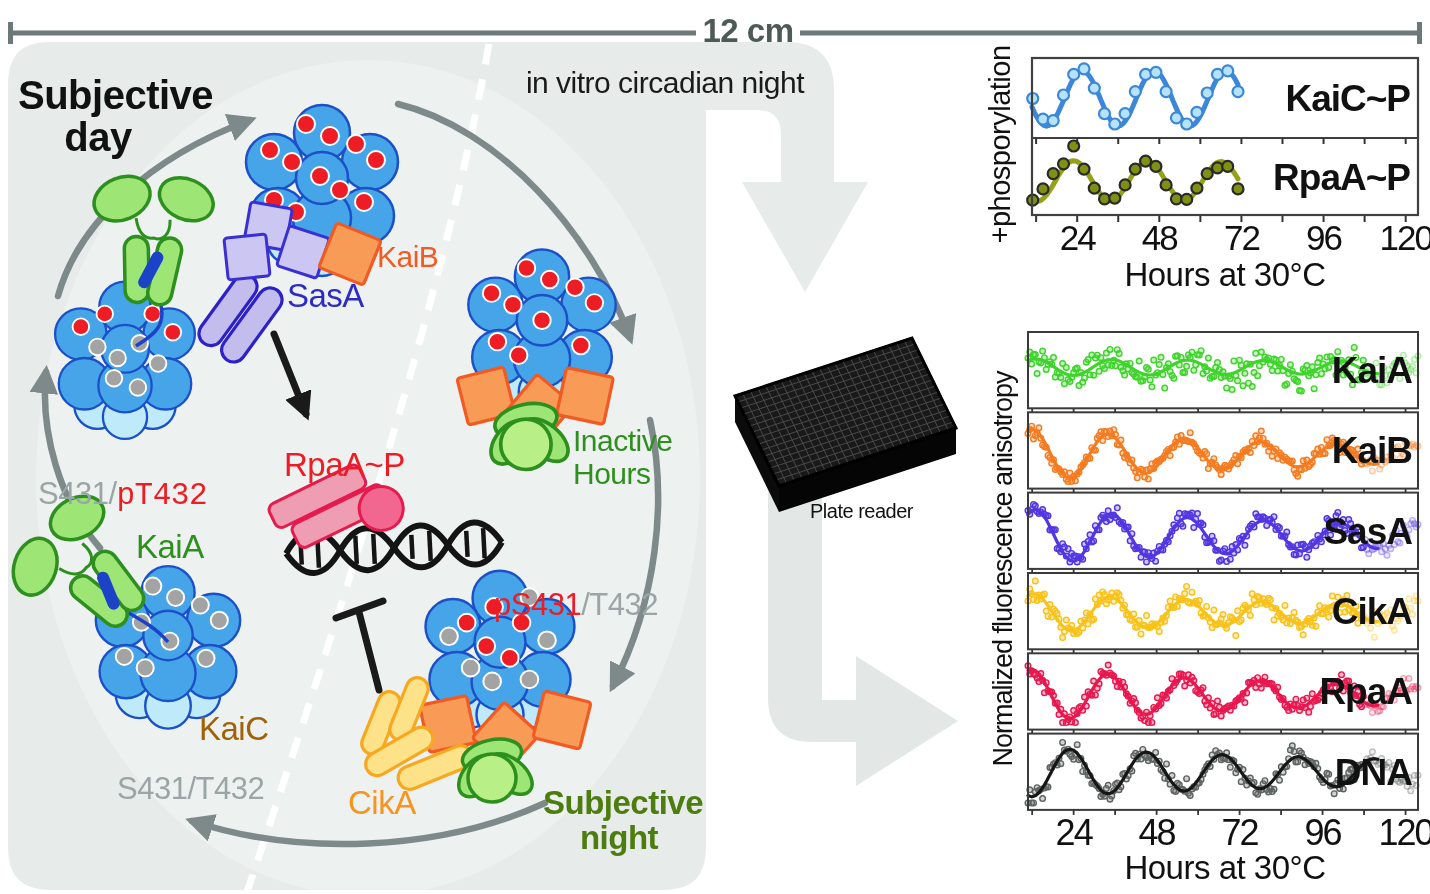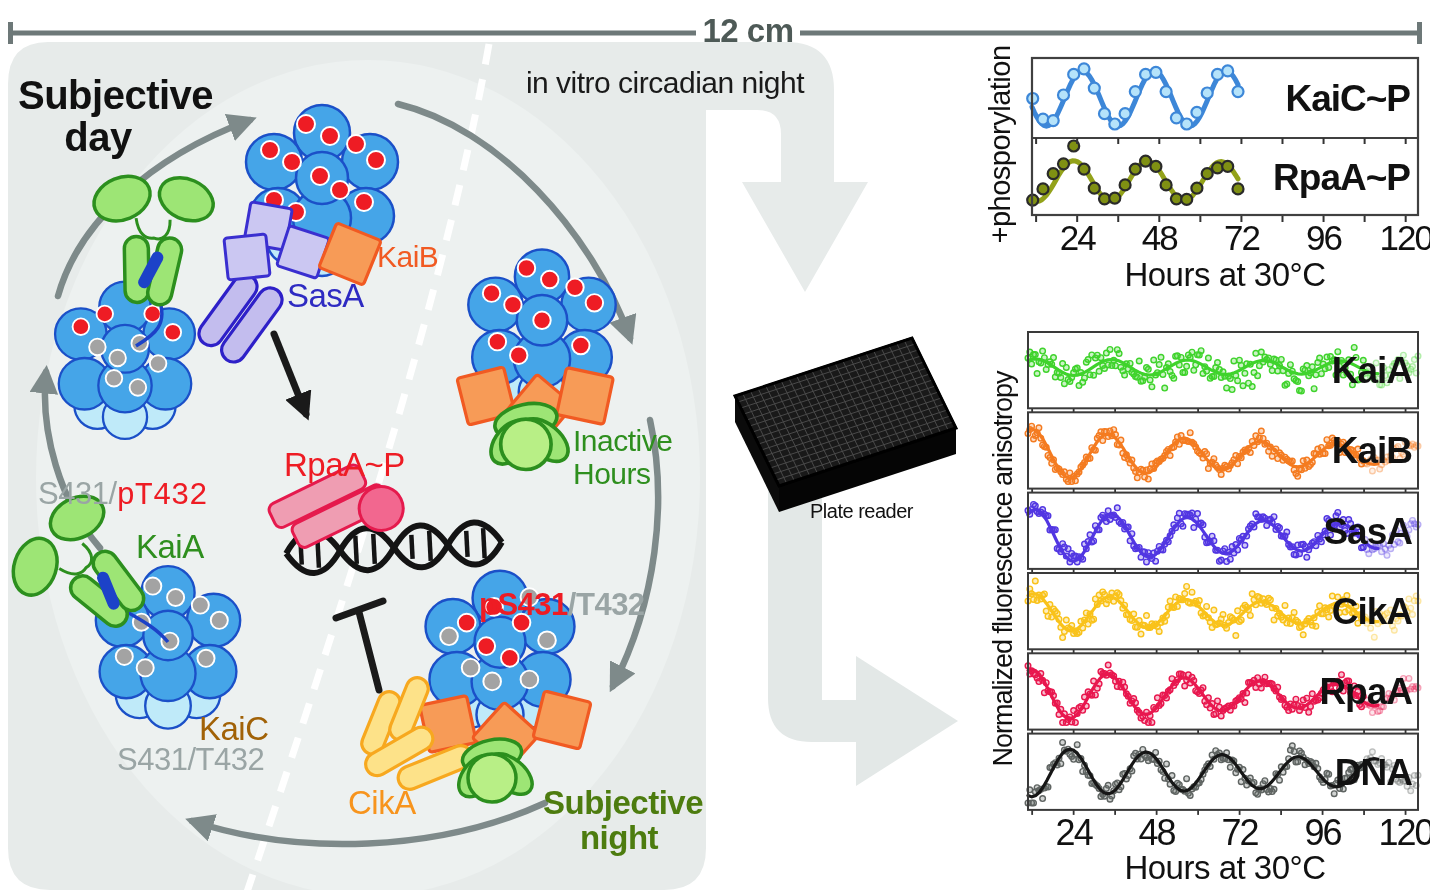--- a/index.html
+++ b/index.html
@@ -1731,33 +1731,33 @@
 
 
   <div class="lbl" style="left:377px;top:240px;font-size:30px;color:#f15a22;">KaiB</div>
 
   <div class="lbl" style="left:287px;top:277px;font-size:33px;color:#2e2bc2;">SasA</div>
 
   <div class="lbl" style="left:573px;top:424px;width:118px;font-size:30px;line-height:1.1;color:#2e8f1e;">Inactive Hours</div>
 
   <div class="lbl" style="left:284px;top:446px;font-size:33px;color:#ee1c24;">RpaA~P</div>
 
-  <div class="lbl" style="left:479px;top:551px;font-size:31px;font-weight:bold;">
+  <div class="lbl" style="left:494px;top:551px;font-size:31px;">
     <span style="color:#ee1c24;">pS431</span><span style="color:#9aa5a5;">/T432</span>
   </div>
 
   <div class="lbl" style="left:38px;top:440px;font-size:31px;">
     <span style="color:#9aa5a5;margin-top:32px;">S431/</span><span style="color:#ee1c24;font-family:Liberation Mono, monospace;">pT432</span>
   </div>
 
   <div class="lbl" style="left:136px;top:528px;font-size:33px;color:#2e8f1e;">KaiA</div>
 
   <div class="lbl" style="left:199px;top:710px;font-size:33px;color:#a16207;">KaiC</div>
 
-  <div class="lbl" style="left:117px;top:742px;font-size:31px;color:#9aa5a5;">S431/T432</div>
+  <div class="lbl" style="left:117px;top:771px;font-size:31px;color:#9aa5a5;">S431/T432</div>
 
   <div class="lbl" style="left:348px;top:784px;font-size:33px;color:#f7941d;">CikA</div>
 
   <div class="lbl bold" style="left:543px;top:786px;width:152px;text-align:center;font-size:33px;line-height:1.06;color:#4d7c0f;">Subjective night</div>
 
   <div class="lbl" style="left:782px;top:500px;width:140px;font-size:20px;line-height:1.12;color:#111;margin-left:28px;">Plate reader</div>
 
   <div class="lbl" style="left:984px;top:247px;width:205px;text-align:center;font-size:29px;color:#111;
               transform:rotate(-90deg);transform-origin:0 0;">+phosporylation</div>
 

